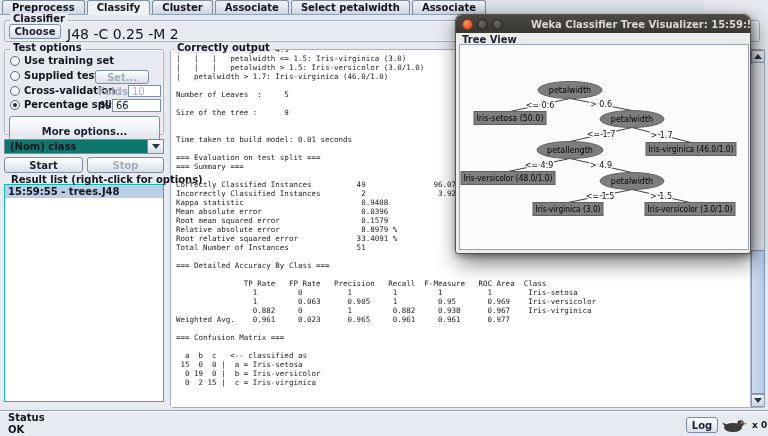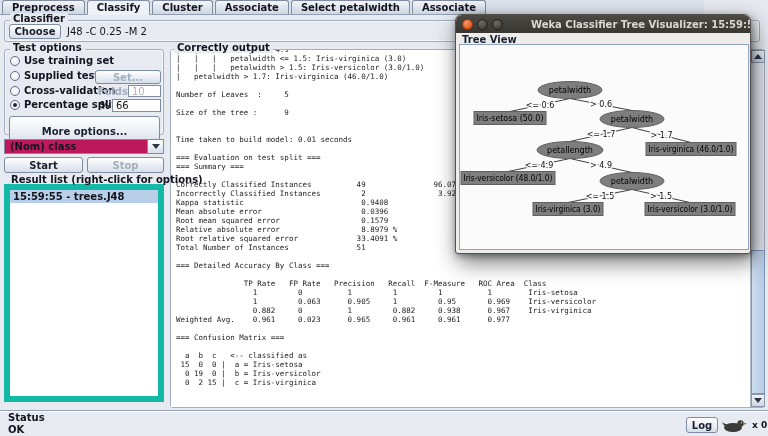--- a/index.html
+++ b/index.html
@@ -22,27 +22,27 @@
   
   .btn { position:absolute; display:flex; align-items:center; justify-content:center; font-weight:bold; font-size:10px; color:#1a2030; background:linear-gradient(#ffffff,#d8dfe9); border:1px solid #7f8da3; border-radius:3px; white-space:nowrap;text-align:right; }
   .btn.disabled { color:#a3aebe; }
   .field { position:absolute; background:#fff; border:1px solid #7f8da3; font-size:10px; display:flex; align-items:center; padding:0 3px; }
   .field.disabled { color:#a9b3c2; }
   .radio { position:absolute; width:10px; height:10px; border-radius:50%; border:1px solid #5f6c82; background:radial-gradient(circle at 35% 30%, #ffffff, #dfe5ee); }
   .radio.sel::after { content:""; position:absolute; left:2px; top:2px; width:4px; height:4px; border-radius:50%; background:#26262e; }
   .radiolabel { position:absolute; font-weight:bold; font-size:10px; white-space:nowrap; }
   .radiolabel.disabled { color:#a3aebe; }
   
-  .combo { position:absolute; border:1px solid #7f8da3; background:#be185d; display:flex; align-items:center; }
+  .combo { position:absolute; border:1px solid #7f8da3; background:#0f766e; display:flex; align-items:center; }
   .combo .txt { font-weight:bold; padding-left:5px; flex:1; }
   .combo .arrowbtn { width:16px; height:100%; border-left:1px solid #7f8da3; background:linear-gradient(#ffffff,#d8dfe9); display:flex; align-items:center; justify-content:center; }
   .tri-down { width:0; height:0; border-left:4px solid transparent; border-right:4px solid transparent; border-top:5px solid #2c3444; }
   .tri-up { width:0; height:0; border-left:4px solid transparent; border-right:4px solid transparent; border-bottom:5px solid #2c3444; }
   
-  .list { position:absolute; background:#fff; border:6px solid #14b8a6; overflow:hidden; }
+  .list { position:absolute; background:#fff; border:1px solid #14b8a6; overflow:hidden; }
   .list-item { height:13px; line-height:13px; padding-left:3px; font-weight:bold; white-space:nowrap; }
   .list-item.selected { background:#b9cfe8; }
   
   .outputclip { position:absolute; left:171px; top:50px; width:579px; height:357px; background:#ffffff; overflow:hidden; }
   .outputclip pre { margin:-5px 0 0 5px; font-family:"DejaVu Sans Mono","Liberation Mono",monospace; font-size:7.5px; line-height:9px; color:#1c1c1c; }
   
   .sb { position:absolute; left:750px; top:50px; width:14px; height:357px; background:#e4e9f0; border-left:1px solid #aeb8c6; }
   .sb-btn { position:absolute; left:0; width:14px; height:13px; background:linear-gradient(#f2f5f9,#ccd6e3); border:1px solid #8b98ad; display:flex; align-items:center; justify-content:center; }
   .sb-thumb { position:absolute; left:0; width:14px; background:linear-gradient(90deg,#cddcf0,#b7cbe6); border:1px solid #7f97b8; }
   
@@ -67,31 +67,31 @@
   <div class="tab selected">Classify</div>
   <div class="tab">Cluster</div>
   <div class="tab">Associate</div>
   <div class="tab">Select petalwidth</div>
   <div class="tab">Associate</div>
 </div>
 
 <div class="groupbox" style="left:4px; top:20px; width:756px; height:22px;"></div>
 <div class="grouplabel" style="left:10px; top:13px;">Classifier</div>
 <div class="btn" style="left:9px; top:24px; width:52px; height:15px;">Choose</div>
-<div style="position:absolute; left:67px; top:26px; font-size:10px; white-space:nowrap;">J48 -C 0.25 -M 2</div>
+<div style="position:absolute; left:67px; top:26px; font-size:14px; white-space:nowrap;">J48 -C 0.25 -M 2</div>
 
 <div class="groupbox" style="left:4px; top:49px; width:160px; height:86px;"></div>
 <div class="grouplabel" style="left:10px; top:42px;">Test options</div>
 
 <div class="radio" style="left:10px; top:56px;"></div>
 <div class="radiolabel" style="left:24px; top:55px;">Use training set</div>
 
 <div class="radio" style="left:10px; top:71px;"></div>
 <div class="radiolabel" style="left:24px; top:70px;">Supplied test set</div>
-<div class="btn disabled" style="left:95px; top:70px; width:66px; height:14px;">Set...</div>
+<div class="btn disabled" style="left:95px; top:70px; width:54px; height:14px;">Set...</div>
 
 <div class="radio" style="left:10px; top:86px;"></div>
 <div class="radiolabel" style="left:24px; top:85px;">Cross-validation</div>
 <div class="radiolabel disabled" style="left:98px; top:86px;">Folds</div>
 <div class="field disabled" style="left:128px; top:85px; width:33px; height:12px;">10</div>
 
 <div class="radio sel" style="left:10px; top:100px;"></div>
 <div class="radiolabel" style="left:24px; top:99px;">Percentage split</div>
 <div class="radiolabel" style="left:100px; top:100px;">%</div>
 <div class="field" style="left:112px; top:99px; width:49px; height:13px;">66</div>

